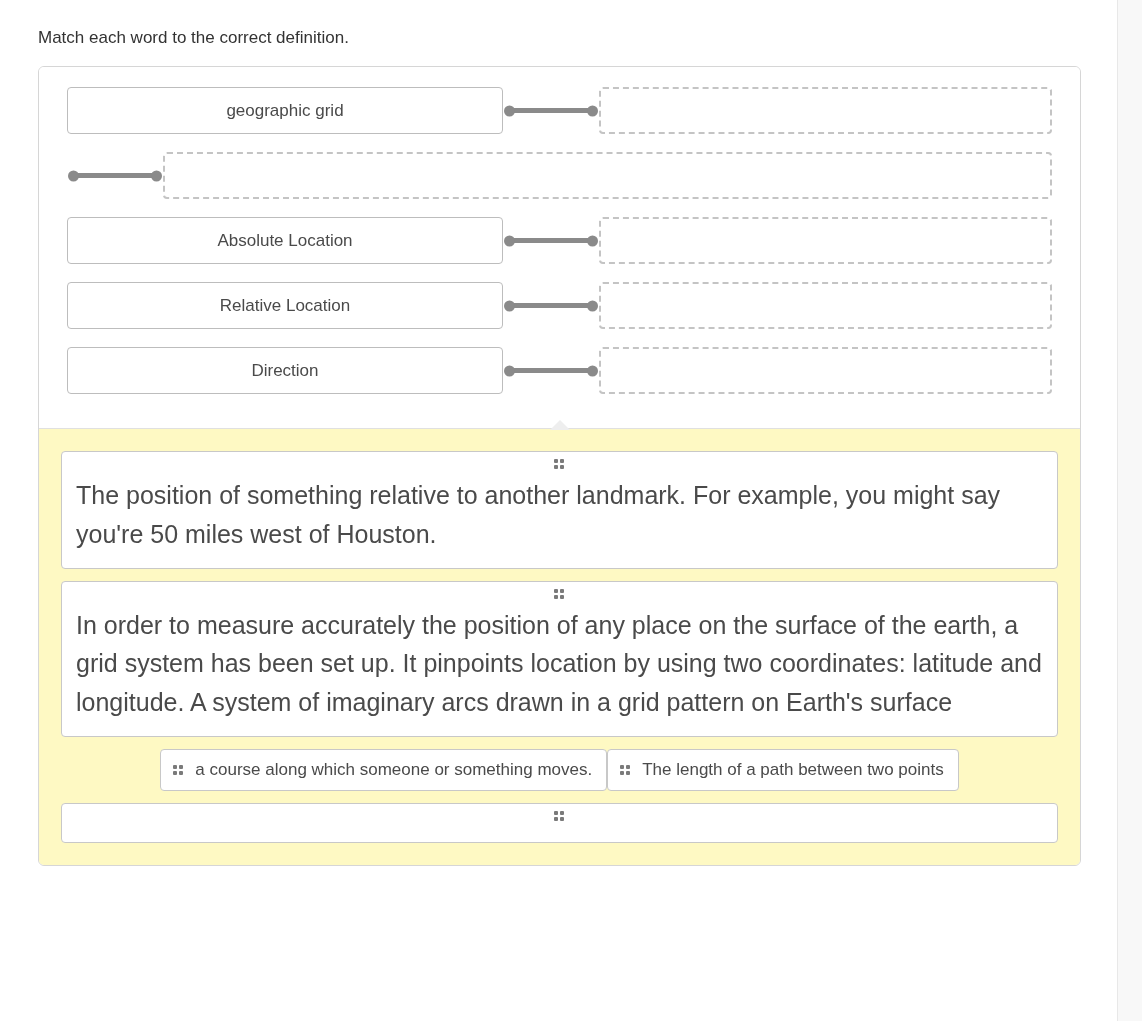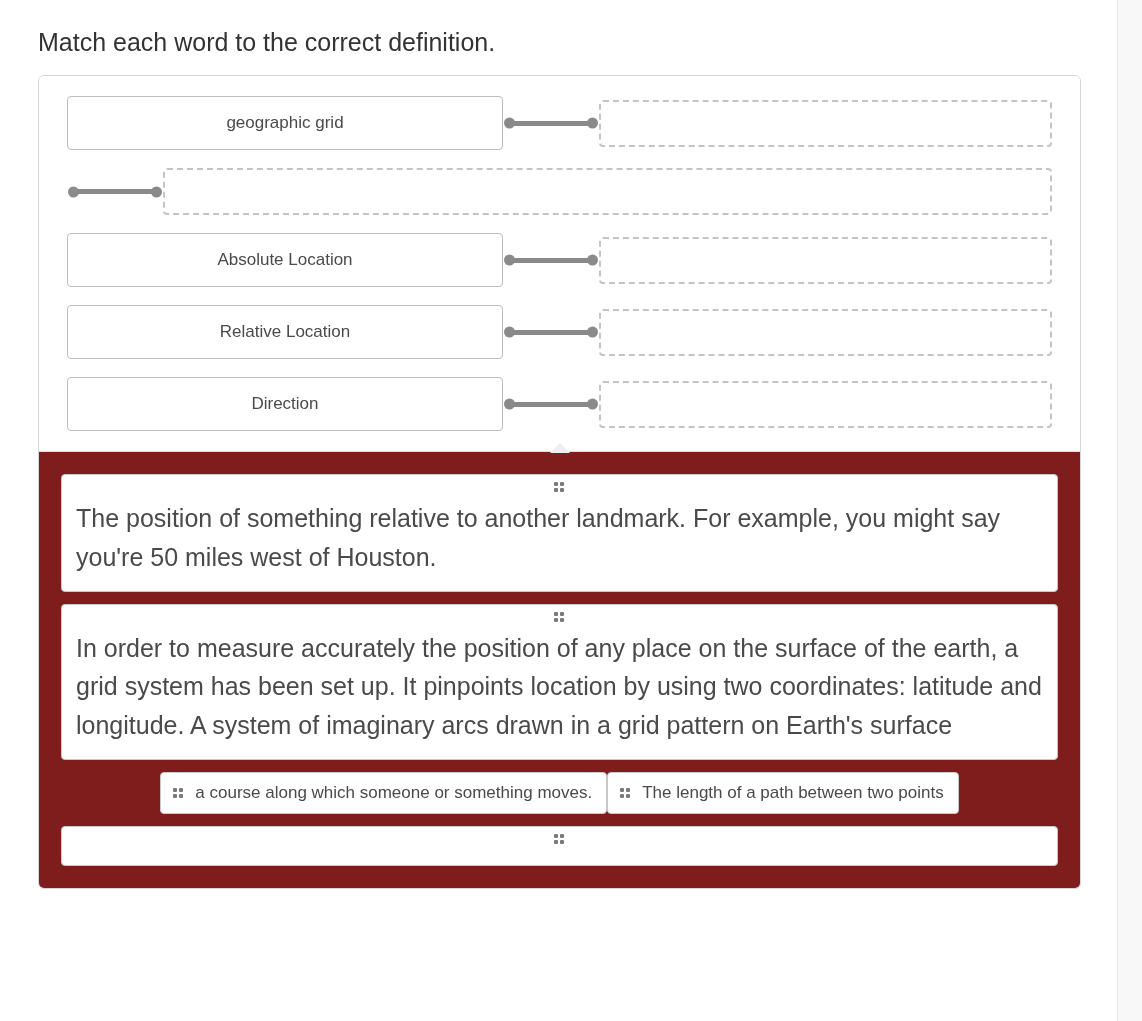--- a/index.html
+++ b/index.html
@@ -22,21 +22,21 @@
     top: 0;
     left: 1118px;
     width: 24px;
     height: 1021px;
     background: #f8f8f8;
   }
   .question-area {
     padding: 28px 36px 0 38px;
   }
   .prompt-text {
-    font-size: 25px;
+    font-size: 17px;
     color: #333;
     margin: 0 0 18px 0;
     font-weight: 400;
   }
   .match-card {
     border: 1px solid #d6d6d6;
     border-radius: 6px;
     background: #ffffff;
     overflow: hidden;
   }
@@ -45,21 +45,21 @@
     background: #ffffff;
   }
   .match-row {
     display: flex;
     align-items: center;
     margin-bottom: 18px;
   }
   .match-row:last-child { margin-bottom: 0; }
   .term-box {
     flex: 0 0 436px;
-    height: 54px;
+    height: 47px;
     border: 1px solid #bdbdbd;
     border-radius: 4px;
     background: #ffffff;
     display: flex;
     align-items: center;
     justify-content: center;
     font-size: 17px;
     color: #4a4a4a;
   }
   .connector {
@@ -91,24 +91,25 @@
   .connector-line::before { left: -4px; }
   .connector-line::after { right: -4px; }
   .drop-slot {
     flex: 1 1 auto;
     height: 47px;
     border: 2px dashed #c4c4c4;
     border-radius: 4px;
     background: #ffffff;
   }
   .bank-area {
-    background: #7f1d1d;
+    background: #fef9c3;
     border-top: 1px solid #e0e0e0;
     padding: 22px 22px 22px 22px;
     position: relative;
+    margin-top: 14px;
   }
   .bank-arrow {
     position: absolute;
     top: -9px;
     left: 50%;
     transform: translateX(-50%);
     width: 0; height: 0;
     border-left: 10px solid transparent;
     border-right: 10px solid transparent;
     border-bottom: 10px solid #eeeeee;

